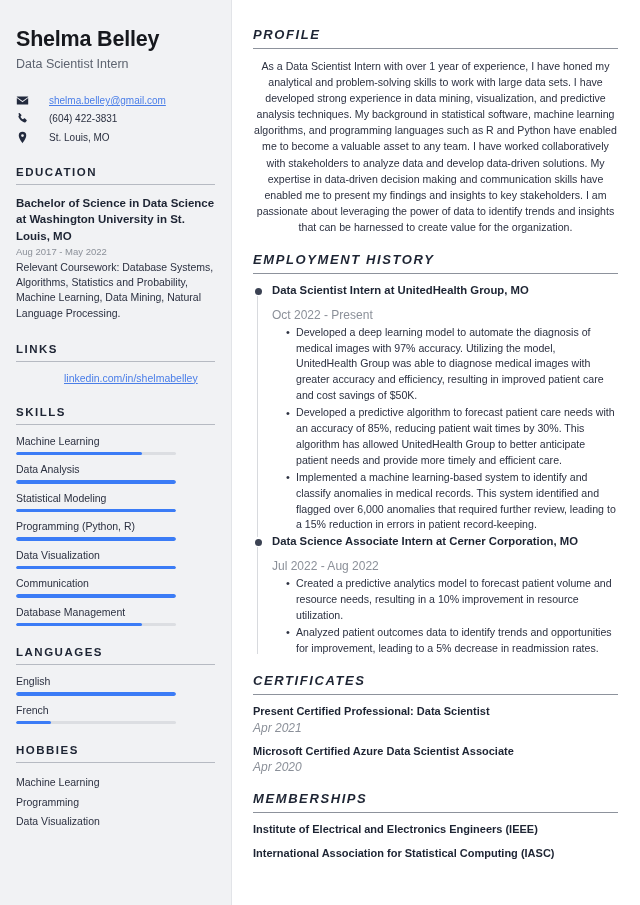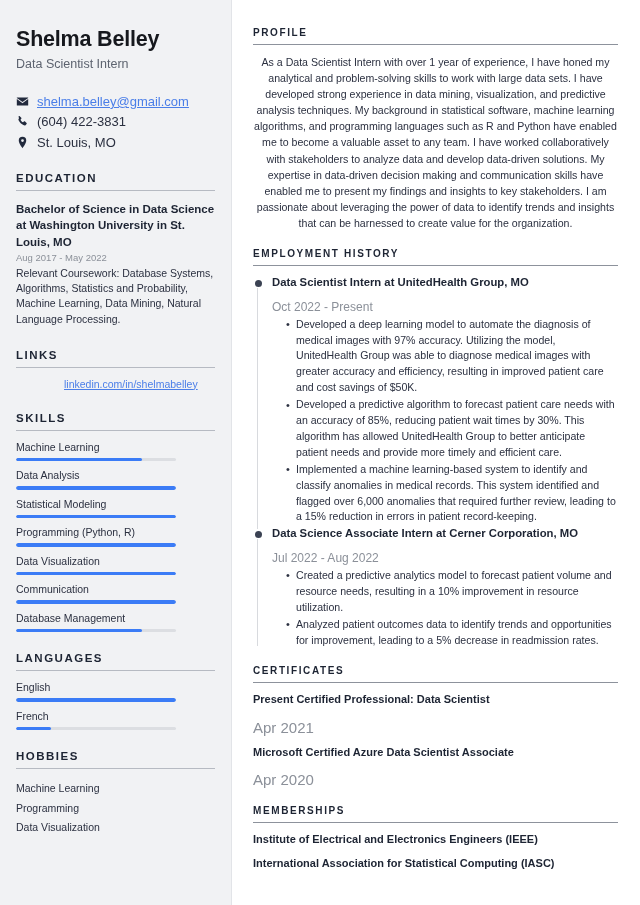--- a/index.html
+++ b/index.html
@@ -36,22 +36,23 @@
     color: #5d636f;
     margin-top: 4px;
     line-height: 1.3;
   }
 
   .contact-list { margin-top: 22px; }
   .contact-row {
     display: flex;
     align-items: center;
     margin-bottom: 5.5px;
-    font-size: 13px;
-    color: #2b3040;
+    font-size: 10px;
+    color: #2b3040;
+    gap: 12px;
   }
   .contact-icon {
     width: 14px; min-width: 14px;
     margin-right: 7px;
     display: flex; align-items: center; justify-content: flex-start;
     color: #222a3d;
   }
   .contact-icon svg { display: block; }
   .contact-link {
     color: #4a7ee8;
@@ -126,25 +127,26 @@
   }
 
   
   .main {
     flex: 1;
     padding: 27px 22px 0 21px;
     border-left: 1px solid #e2e4e8;
   }
   .main-sec { margin-bottom: 17px; }
   .m-head {
-    font-size: 10px;
+    font-size: 13px;
     font-weight: bold;
     letter-spacing: 1.6px;
     color: #1d2433;
     text-transform: uppercase;
+    font-style: italic;
   }
   .m-rule {
     height: 1px;
     background: #8d929c;
     margin-top: 6px;
     margin-bottom: 9px;
   }
   .profile-text {
     font-size: 10.6px;
     color: #2b3040;
@@ -202,23 +204,24 @@
   }
 
   .cert-item { margin-bottom: 9px; }
   .cert-title {
     font-size: 11px;
     font-weight: bold;
     color: #1d2433;
     line-height: 1.3;
   }
   .cert-date {
-    font-size: 15px;
+    font-size: 12px;
     color: #8b9099;
-    margin-top: 12px;
+    margin-top: 2px;
+    font-style: italic;
   }
 
   .mem-item {
     font-size: 11px;
     font-weight: bold;
     color: #1d2433;
     line-height: 1.3;
     margin-bottom: 10px;
   }
 </style>

